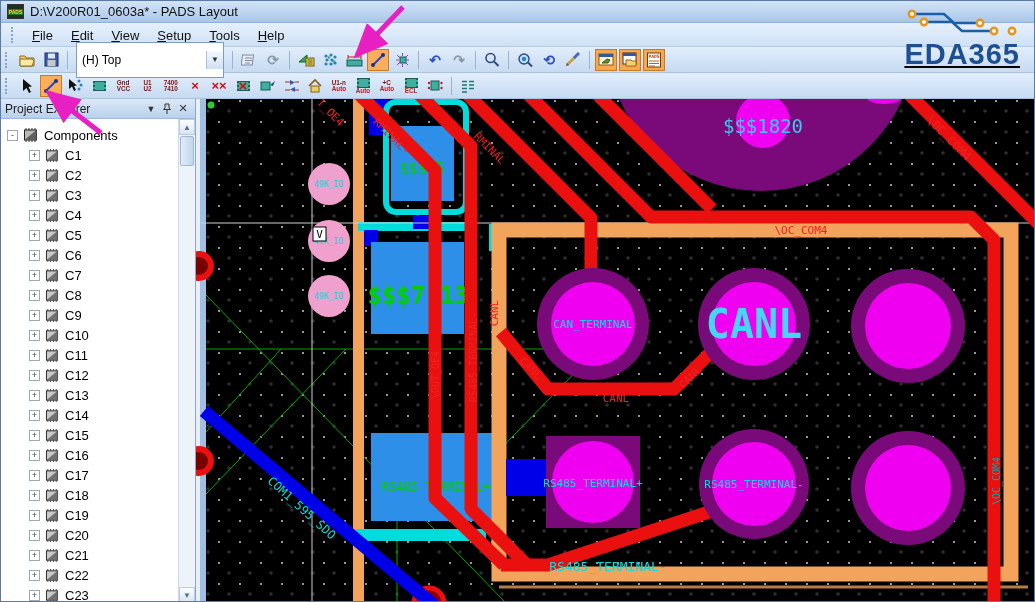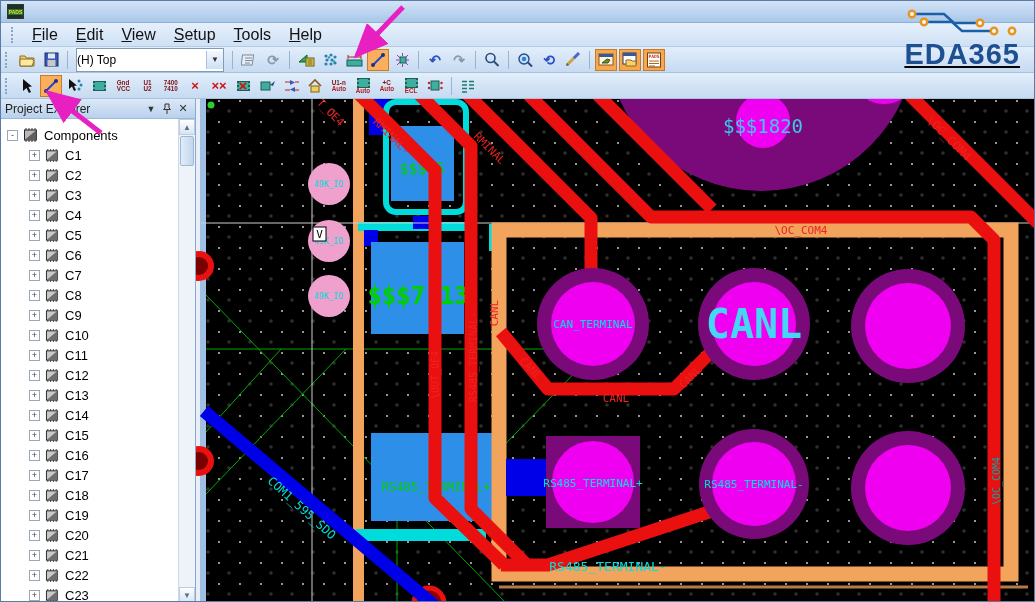--- a/index.html
+++ b/index.html
@@ -13,33 +13,33 @@
   .appicon { width:17px; height:15px; background:#203020; border:1px solid #333;
              display:inline-flex; align-items:center; justify-content:center;
              color:#ffd24a; font-size:5px; font-weight:bold; }
   .appicon i { font-style:normal; background:#1c7a2a; padding:0 1px; }
   
   .menubar { height:24px; display:flex; align-items:center; gap:2px;
              padding-left:10px; background:linear-gradient(#e6f0fc,#cfe1f5);
              border-bottom:1px solid #b5cce6; }
   .menubar .handle, .tbrow .handle { width:4px; height:16px; margin-right:6px;
              border-left:2px dotted #8aa4c4; }
-  .menu-item { padding:3px 9px; font-size:16px; color:#111; cursor:default; }
+  .menu-item { padding:3px 9px; font-size:13px; color:#111; cursor:default; }
   .menu-item u { text-decoration:underline; }
   
   .tbrow { height:26px; display:flex; align-items:center; padding-left:4px;
            background:linear-gradient(#e2eefb,#c6daf1); border-bottom:1px solid #a9c2de; }
   .tb { width:22px; height:22px; display:inline-flex; align-items:center;
         justify-content:center; margin:0 1px; border:1px solid transparent;
         font-size:14px; position:relative; }
   .tb.active { background:#fbaf5d; border:1px solid #c87b24; }
   .tb.orange { background:#f6a84e; border:1px solid #c87b24; }
   .sep { width:1px; height:18px; background:#9ab4d0; margin:0 4px; }
-  .combo { width:148px; height:24px; background:#fff; border:1px solid #7f9db9;
-           display:flex; align-items:center; font-size:12px; 
+  .combo { width:148px; height:36px; background:#fff; border:1px solid #7f9db9;
+           display:flex; align-items:center; font-size:12px; padding-left:5px;
            justify-content:space-between; margin:0 4px;gap:36px; }
   .combo .arrowbox { width:17px; height:18px; background:linear-gradient(#f2f8fe,#cfe0f3);
            border-left:1px solid #aac3dd; display:flex; align-items:center;
            justify-content:center; font-size:8px; color:#333; }
   .txticon { flex-direction:column; line-height:6px; }
   .txticon i { font-style:normal; font-size:7px; color:#7a1010; font-weight:bold;
                transform:scale(.9); }
   .glyph-red { color:#d01010; font-weight:bold; font-size:13px; }
   .glyph-blue { color:#2b50c8; font-weight:bold; }
   .glyph-gray { color:#8a98a8; font-weight:bold; }
@@ -84,20 +84,21 @@
 </style>
 </head>
 <body>
 
 <div class="window">
 
   <div class="titlebar">
     <span class="appicon">
         <i>PADS</i>
       </span>
+    <span>D:\V200R01_0603a* - PADS Layout</span>
   </div>
 
   <div class="menubar">
     <span class="handle"></span>
     <span><span class="menu-item"><u>F</u>ile</span><span class="menu-item"><u>E</u>dit</span><span class="menu-item"><u>V</u>iew</span><span class="menu-item"><u>S</u>etup</span><span class="menu-item"><u>T</u>ools</span><span class="menu-item"><u>H</u>elp</span></span>
   </div>
 
   <div class="tbrow">
     <span class="handle"></span>
     <span class="tb">

